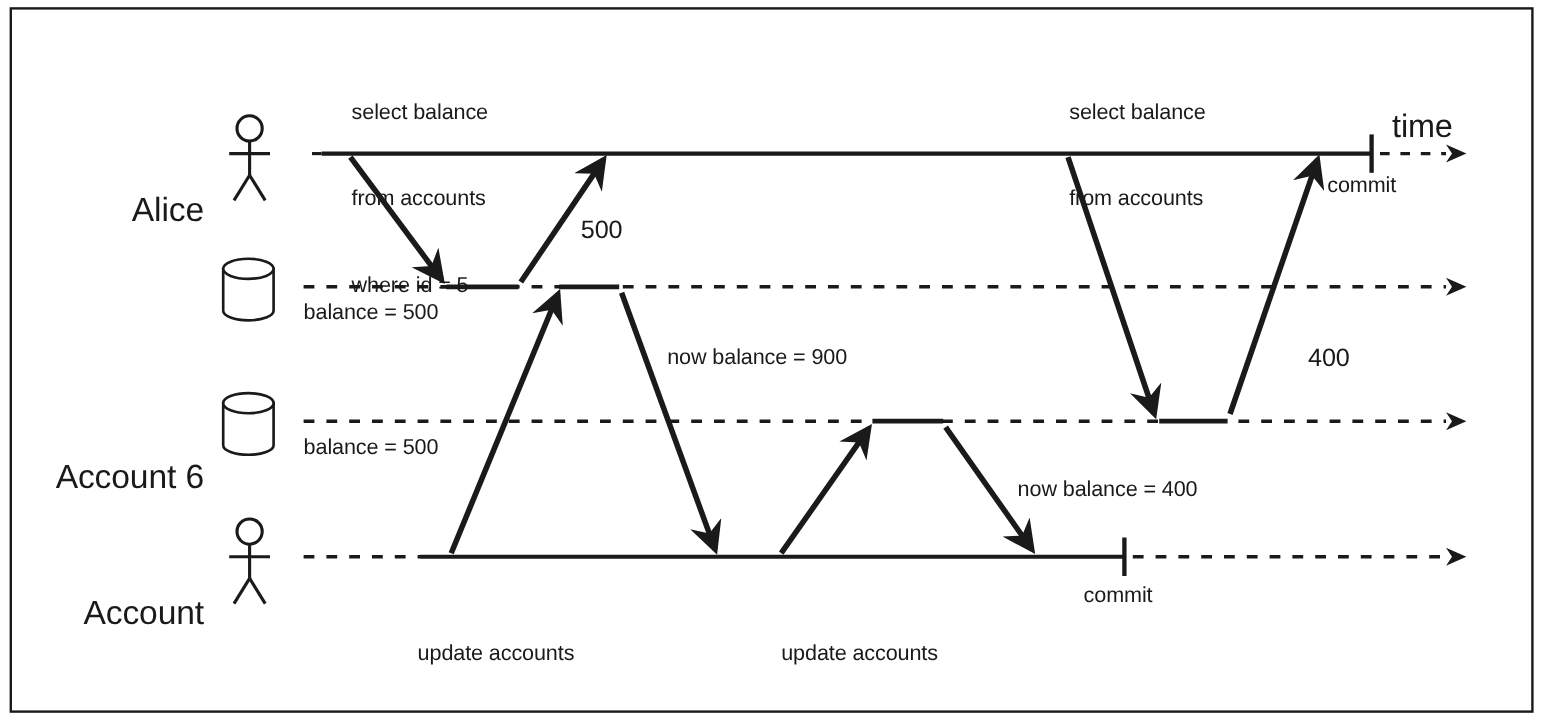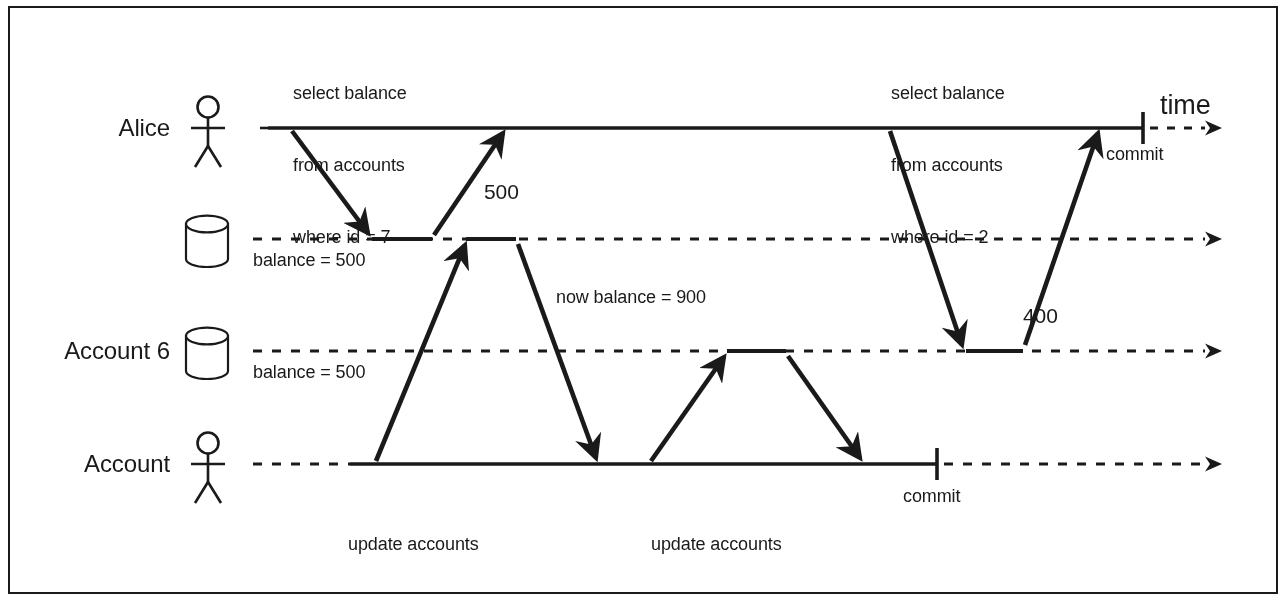--- a/index.html
+++ b/index.html
@@ -37,22 +37,23 @@
     height: 602px;
   }
   .lbl {
     position: absolute;
     color: #1a1a1a;
     white-space: pre;
     line-height: 1.32;
     letter-spacing: -0.1px;
   }
   .actor-label {
-    font-size: 24px;
+    font-size: 28px;
     text-align: right;
+    margin-top: 45px;
   }
   .note {
     font-size: 18px;
   }
   .value-label {
     font-size: 21px;
   }
   .time-label {
     font-size: 27px;
   }
@@ -155,39 +156,39 @@
   <div class="lbl actor-label" style="left:40px; top:112px; width:130px;">Alice</div>
   <div class="lbl actor-label" style="left:14px; top:335px; width:156px;">Account 6</div>
   <div class="lbl actor-label" style="left:24px; top:448px; width:146px;">Account</div>
 
   <div class="lbl note" style="left:253px; top:249px;">balance = 500</div>
   <div class="lbl note" style="left:253px; top:361px;">balance = 500</div>
 
   <div class="lbl note multiline" style="left:293px; top:34px;">
     <div>select balance</div>
     <div>from accounts</div>
-    <div>where id = 7</div>
+    <div>where id = 5</div>
   </div>
 
   <div class="lbl value-label" style="left:484px; top:178px;">500</div>
 
   <div class="lbl note multiline" style="left:891px; top:34px;">
     <div>select balance</div>
     <div>from accounts</div>
-    <div>where id = 2</div>
   </div>
 
   <div class="lbl time-label" style="left:1160px; top:88px;">time</div>
 
   <div class="lbl note" style="left:1106px; top:143px;">commit</div>
 
-  <div class="lbl value-label" style="left:1023px; top:285px;margin-top:17px;">400</div>
+  <div class="lbl value-label" style="left:1090px; top:285px;">400</div>
 
   <div class="lbl note" style="left:556px; top:286px;">now balance = 900</div>
 
+  <div class="lbl note" style="left:848px; top:396px;">now balance = 400</div>
 
   <div class="lbl note multiline" style="left:348px; top:485px;">
     <div>update accounts</div>
     
     
   </div>
 
   <div class="lbl note multiline" style="left:651px; top:485px;">
     <div>update accounts</div>
     

